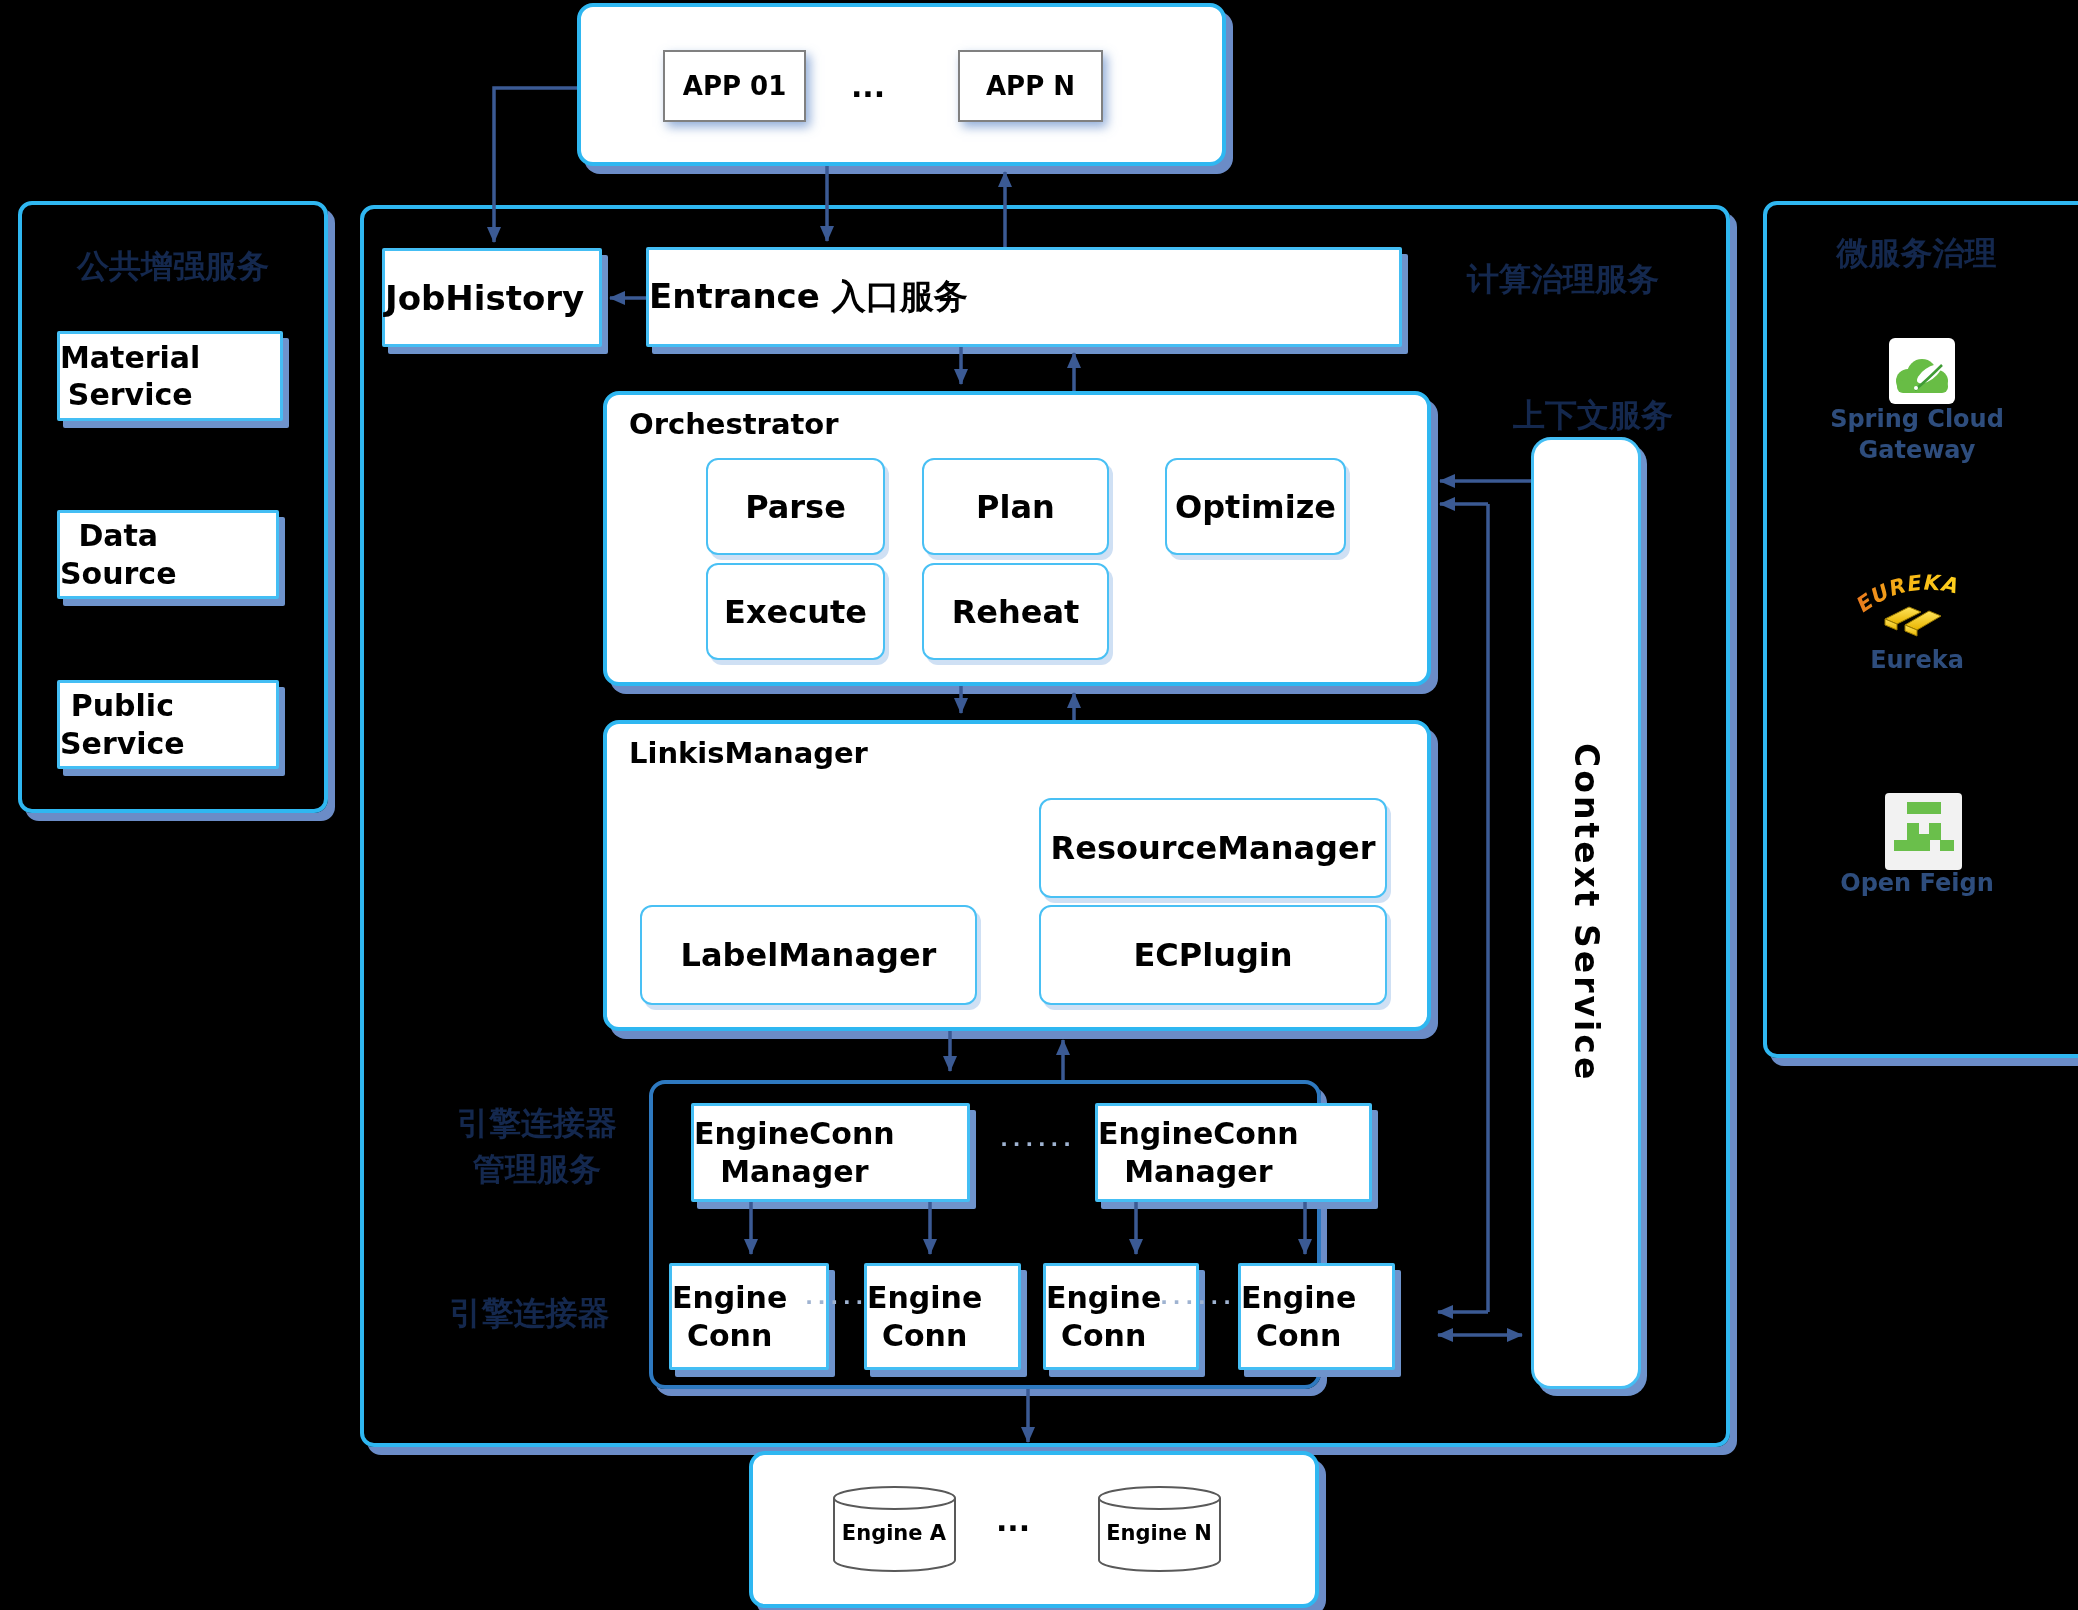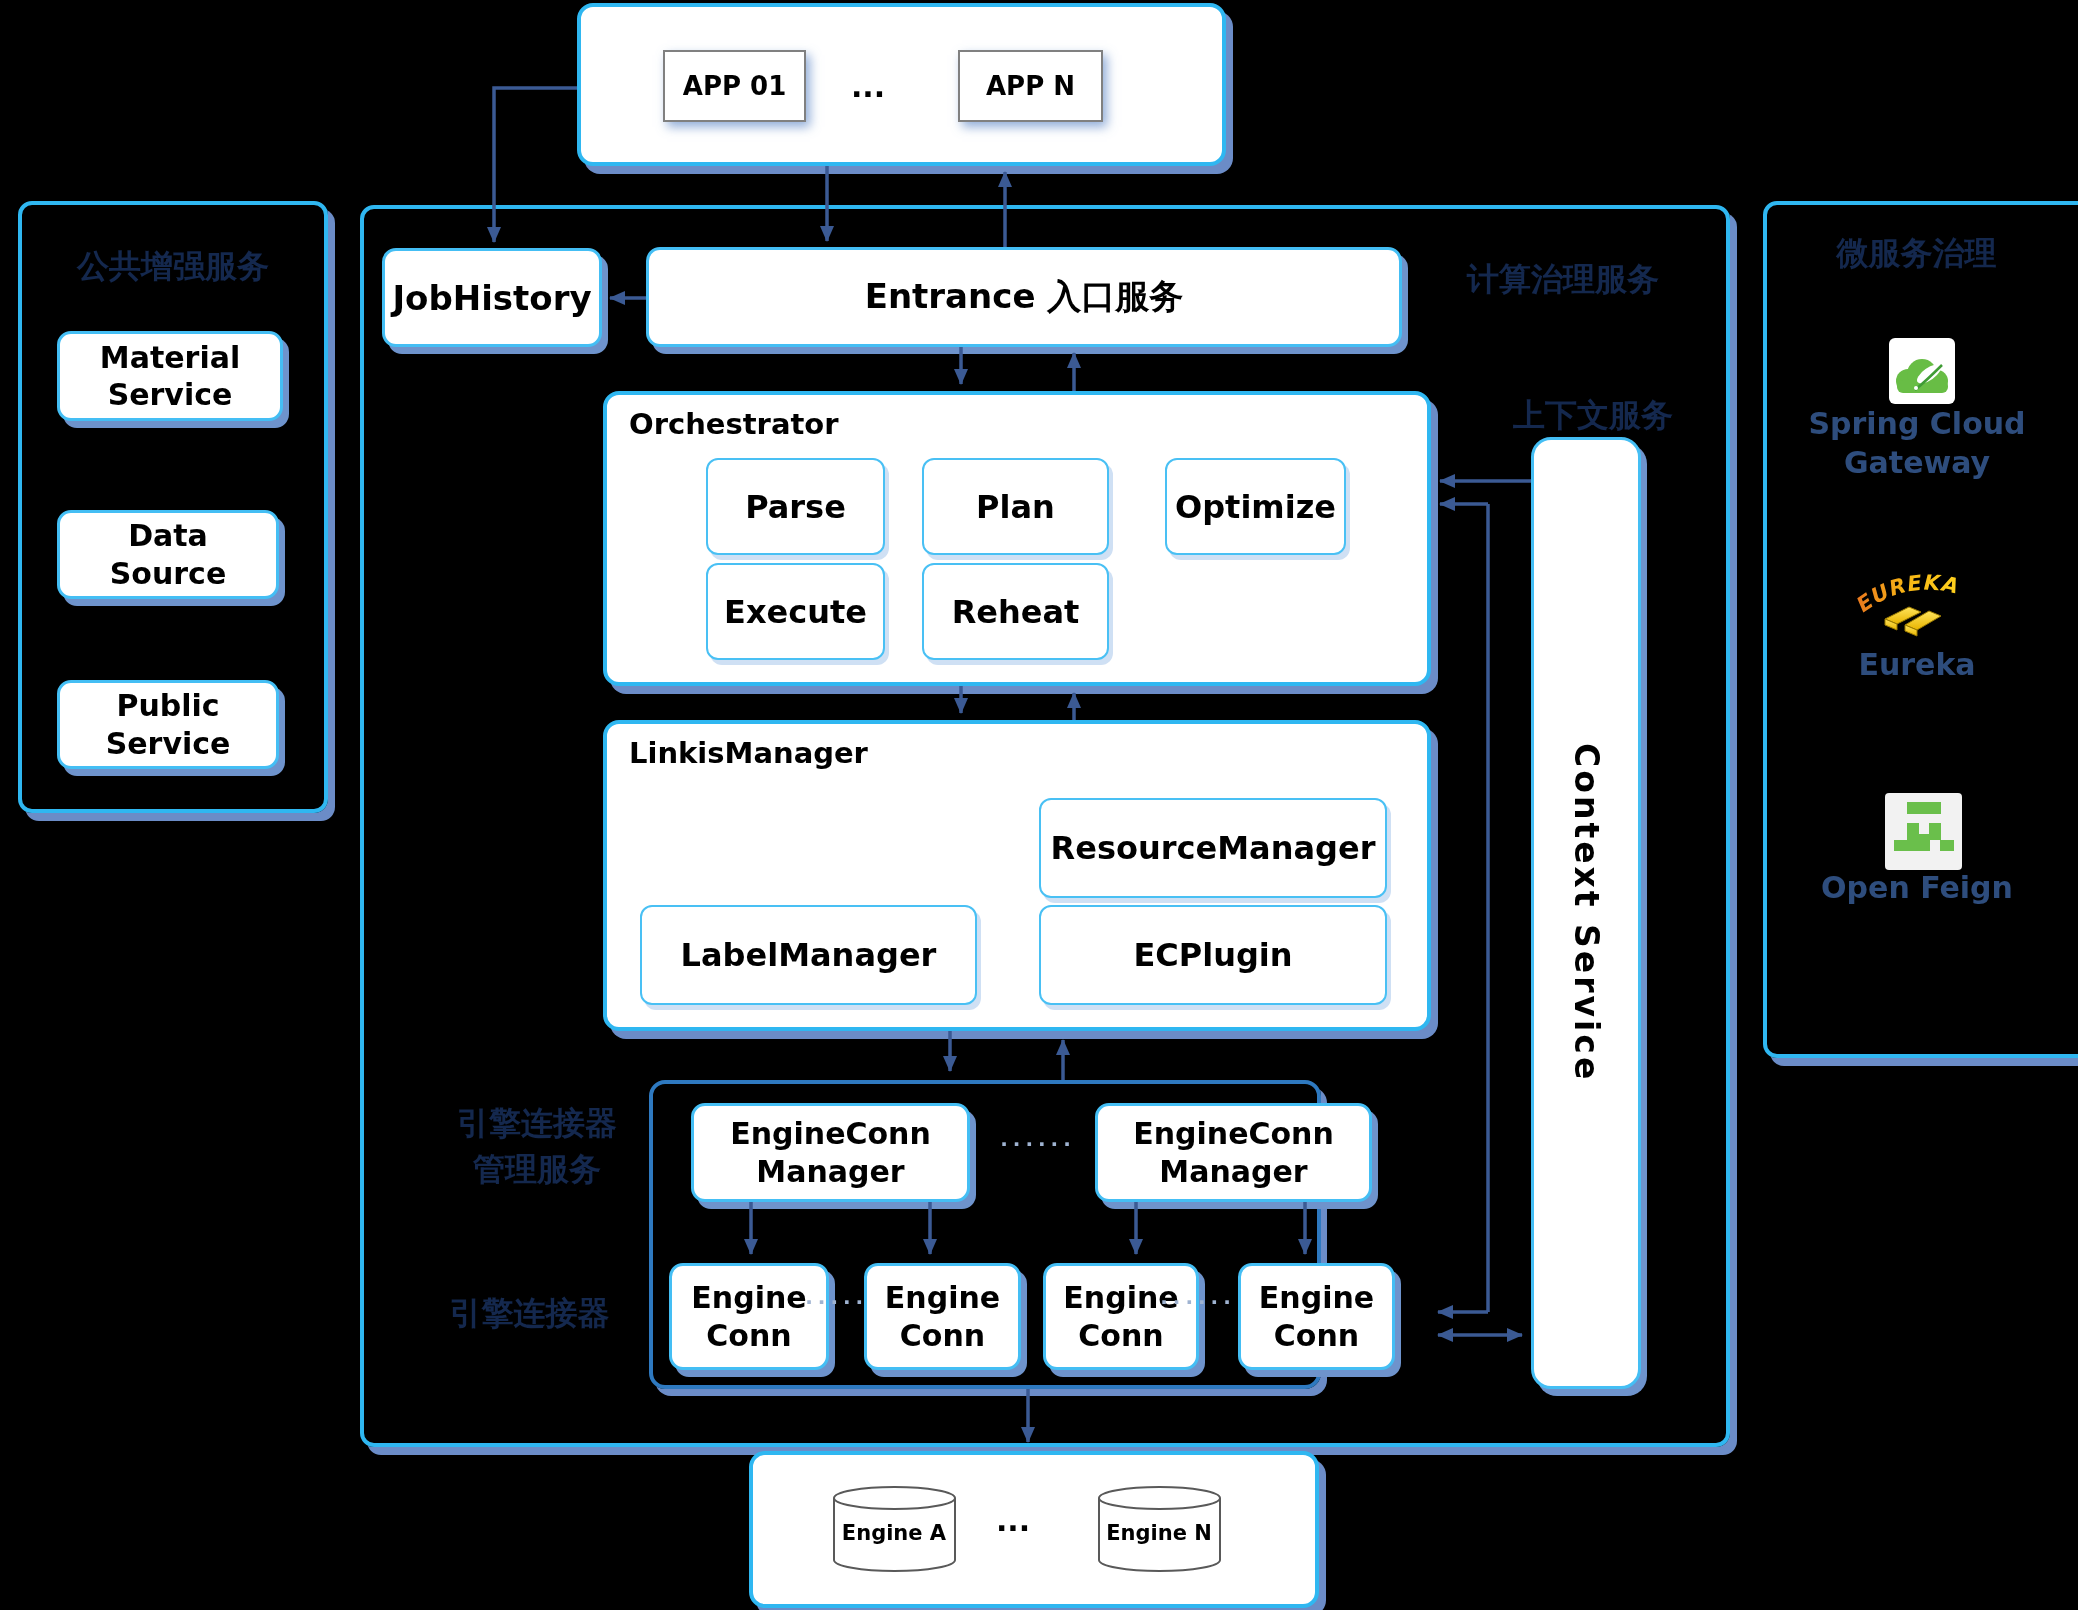--- a/index.html
+++ b/index.html
@@ -8,34 +8,34 @@
     background:#000;
     font-family:"DejaVu Sans","Liberation Sans",sans-serif;
     font-weight:bold;color:#000;
   }
   .abs{position:absolute;box-sizing:border-box;}
   
   .kbox{border:4px solid #2fb7f1;border-radius:14px;box-shadow:7px 8px 0 #6b8cc7;background:transparent;}
   .wbox{border:4px solid #2fb7f1;border-radius:16px;box-shadow:7px 8px 0 #6b8cc7;background:#fff;}
   .ecbox{border:4px solid #2e79c0;border-radius:16px;box-shadow:6px 7px 0 #6b8cc7;background:transparent;}
   
-  .item{background:#fff;border:3px solid #44bef4;border-radius:14px;box-shadow:6px 7px 0 #6e93cc;
-        display:flex;align-items:center;justify-content:center;text-align:center;}
+  .item{background:#fff;border:3px solid #44bef4;border-radius:2px;box-shadow:6px 7px 0 #6e93cc;
+        display:flex;align-items:center;justify-content:flex-start;text-align:center;}
   
   .item-light{background:#fff;border:2px solid #49c0f4;border-radius:12px;box-shadow:4px 5px 0 #cfe0f4;
         display:flex;align-items:center;justify-content:center;text-align:center;}
   .appbox{background:#fff;border:2px solid #808080;box-shadow:4px 5px 10px rgba(110,147,204,.75);
         display:flex;align-items:center;justify-content:center;}
   .t34{font-size:34px;}
   .t32{font-size:32px;}
   .t30{font-size:30px;}
   .t26{font-size:26px;}
   .ml{white-space:pre-line;line-height:1.25;}
   .faint{color:#14284e;font-size:32px;text-align:center;line-height:1.45;}
-  .navy{color:#2e4d7d;font-size:30px;text-align:center;line-height:1.3;}
+  .navy{color:#2e4d7d;font-size:24px;text-align:center;line-height:1.3;}
   .title-inbox{position:absolute;left:22px;top:12px;font-size:29px;}
   .dots{display:flex;align-items:center;justify-content:center;font-size:30px;color:#000;}
   .mdots{color:#9fb3d1;font-size:20px;letter-spacing:5px;display:flex;align-items:center;justify-content:center;}
   .vtext{writing-mode:vertical-rl;font-size:33px;letter-spacing:3px;
          display:flex;align-items:center;justify-content:center;}
   svg text{font-family:"DejaVu Sans","Liberation Sans",sans-serif;}
 </style>
 </head>
 <body>
 

